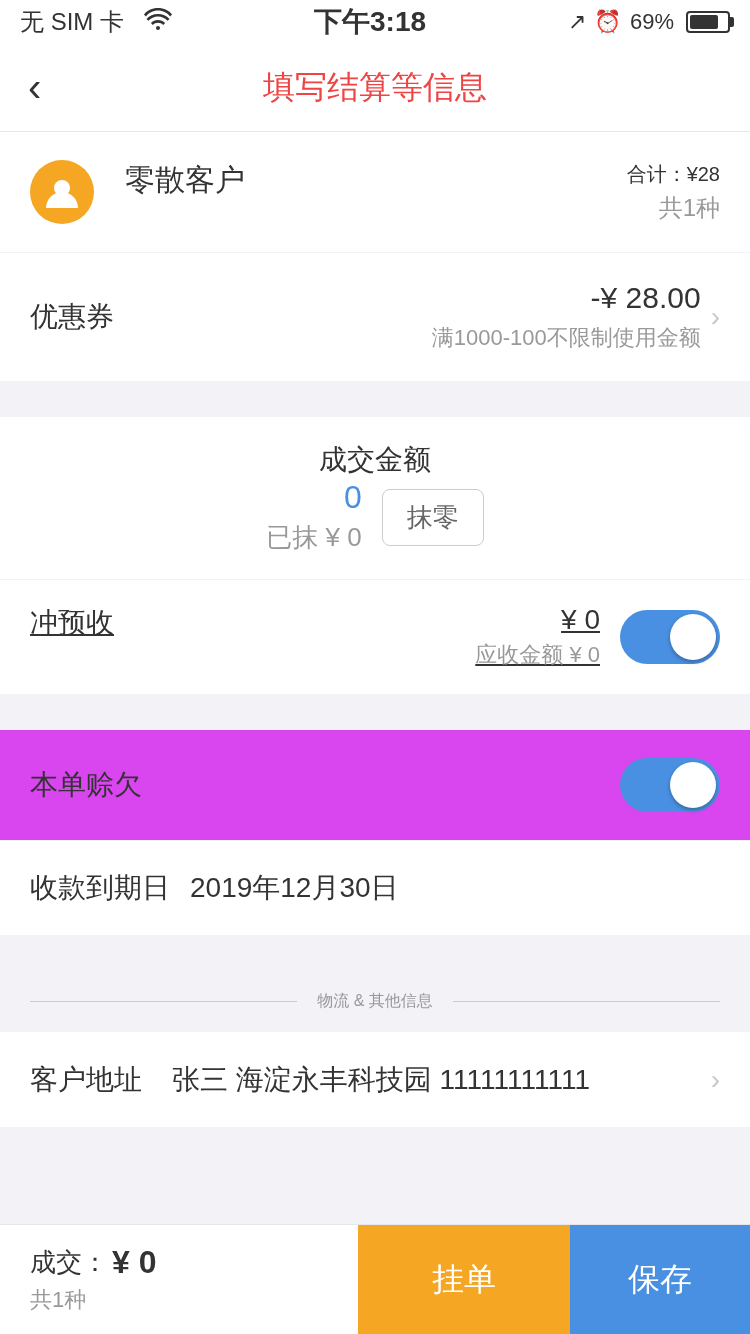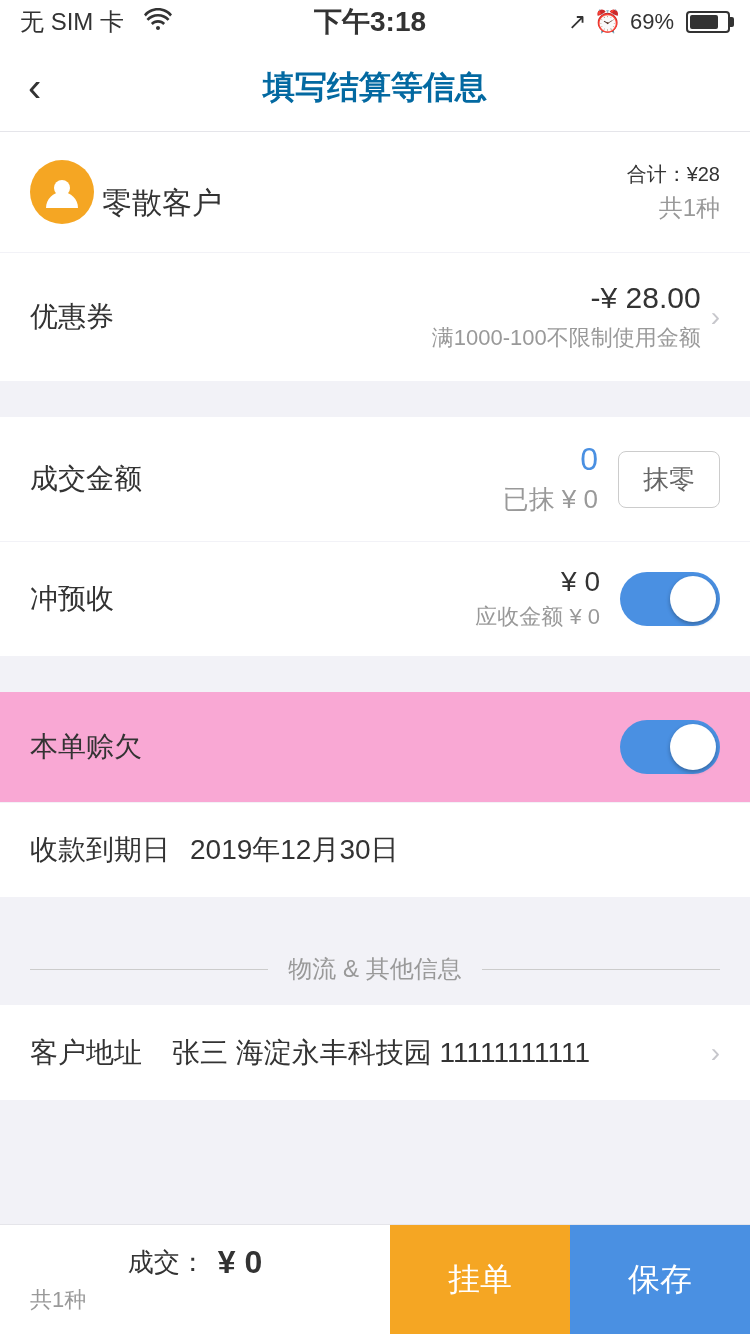--- a/index.html
+++ b/index.html
@@ -70,22 +70,22 @@
     }
     .nav-back {
       position: absolute;
       left: 28px;
       font-size: 40px;
       color: #333;
       cursor: pointer;
     }
     .nav-title {
       font-size: 32px;
-      font-weight: 700;
-      color: #0369a1;
+      font-weight: 400;
+      color: #ef4444;
     }
 
     
     .content {
       padding-bottom: 120px;
     }
 
     
     .card {
       background: #fff;
@@ -95,22 +95,22 @@
     
     .customer-row {
       background: #fff;
       padding: 28px 30px;
       display: flex;
       align-items: center;
       justify-content: space-between;
     }
     .customer-left {
       display: flex;
-      align-items: flex-end;
-      gap: 8px;
+      align-items: flex-start;
+      gap: 31px;
     }
     .customer-avatar {
       width: 64px;
       height: 64px;
       background: #f5a623;
       border-radius: 50%;
       display: flex;
       align-items: center;
       justify-content: center;
       color: #fff;
@@ -177,20 +177,21 @@
     }
 
     
     .row-item {
       background: #fff;
       padding: 24px 30px;
       display: flex;
       align-items: center;
       justify-content: space-between;
       border-bottom: 1px solid #f2f2f7;
+      flex-direction: column;
     }
     .row-label {
       font-size: 28px;
       color: #333;
     }
     .row-right {
       display: flex;
       align-items: center;
       gap: 20px;
     }
@@ -238,22 +239,23 @@
       background: #fff;
       border-radius: 50%;
       box-shadow: 0 2px 4px rgba(0,0,0,0.3);
     }
 
     
     .chong-row {
       background: #fff;
       padding: 24px 30px;
       display: flex;
-      align-items: center;
+      align-items: flex-start;
       justify-content: space-between;
+      text-decoration: underline;
     }
     .chong-right {
       display: flex;
       align-items: center;
       gap: 20px;
     }
     .chong-amounts {
       text-align: right;
     }
     .chong-main {
@@ -261,21 +263,21 @@
       color: #333;
     }
     .chong-sub {
       font-size: 22px;
       color: #999;
       margin-top: 4px;
     }
 
     
     .credit-row {
-      background: #f9a8d4;
+      background: #d946ef;
       padding: 28px 30px;
       display: flex;
       align-items: center;
       justify-content: space-between;
       border-bottom: 1px solid #f2f2f7;
     }
     .credit-label {
       font-size: 28px;
       color: #333;
     }
@@ -305,21 +307,21 @@
       display: flex;
       align-items: center;
       justify-content: center;
     }
     .logistics-divider {
       flex: 1;
       height: 1px;
       background: #ccc;
     }
     .logistics-text {
-      font-size: 24px;
+      font-size: 16px;
       color: #999;
       padding: 0 20px;
     }
 
     
     .address-row {
       background: #fff;
       padding: 28px 30px;
       display: flex;
       align-items: center;
@@ -357,35 +359,34 @@
     }
     .bottom-summary {
       flex: 1;
       padding: 0 30px;
     }
     .bottom-summary-deal {
       font-size: 26px;
       color: #333;
       display: flex;
       align-items: center;
-      gap: 12px;
-      justify-content: center;
+      gap: 4px;
     }
     .bottom-summary-deal-amount {
       font-size: 32px;
       font-weight: 600;
       color: #333;
     }
     .bottom-summary-count {
       font-size: 22px;
       color: #999;
       margin-top: 4px;
     }
     .bottom-btn-hang {
-      width: 180px;
+      width: 212px;
       height: 110px;
       background: #f5a623;
       display: flex;
       align-items: center;
       justify-content: center;
       font-size: 32px;
       color: #fff;
       font-weight: 500;
       cursor: pointer;
       border: none;

